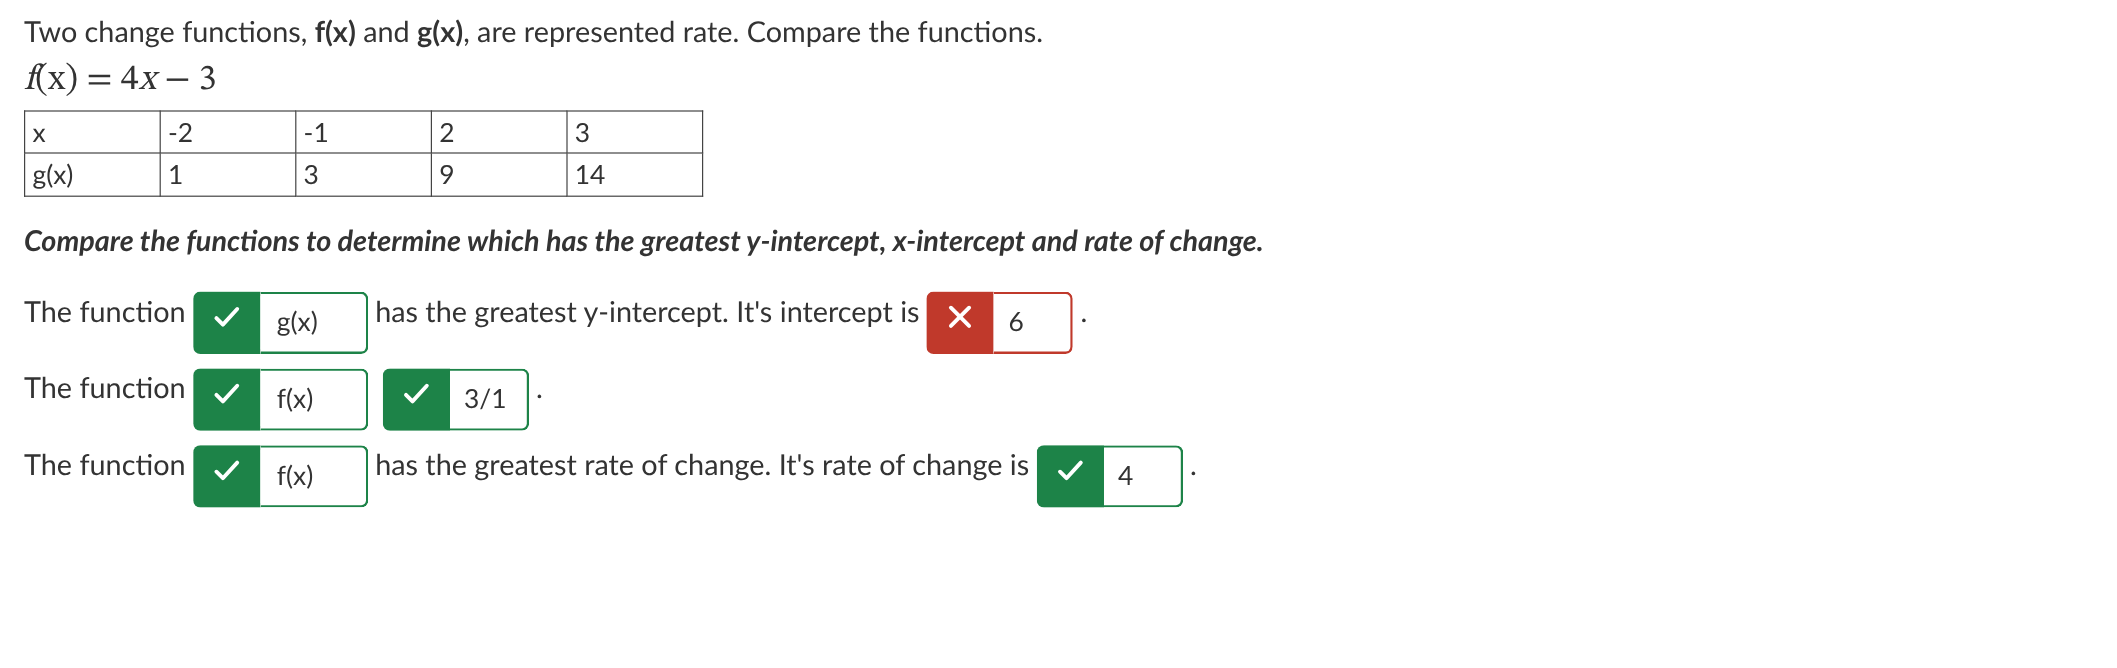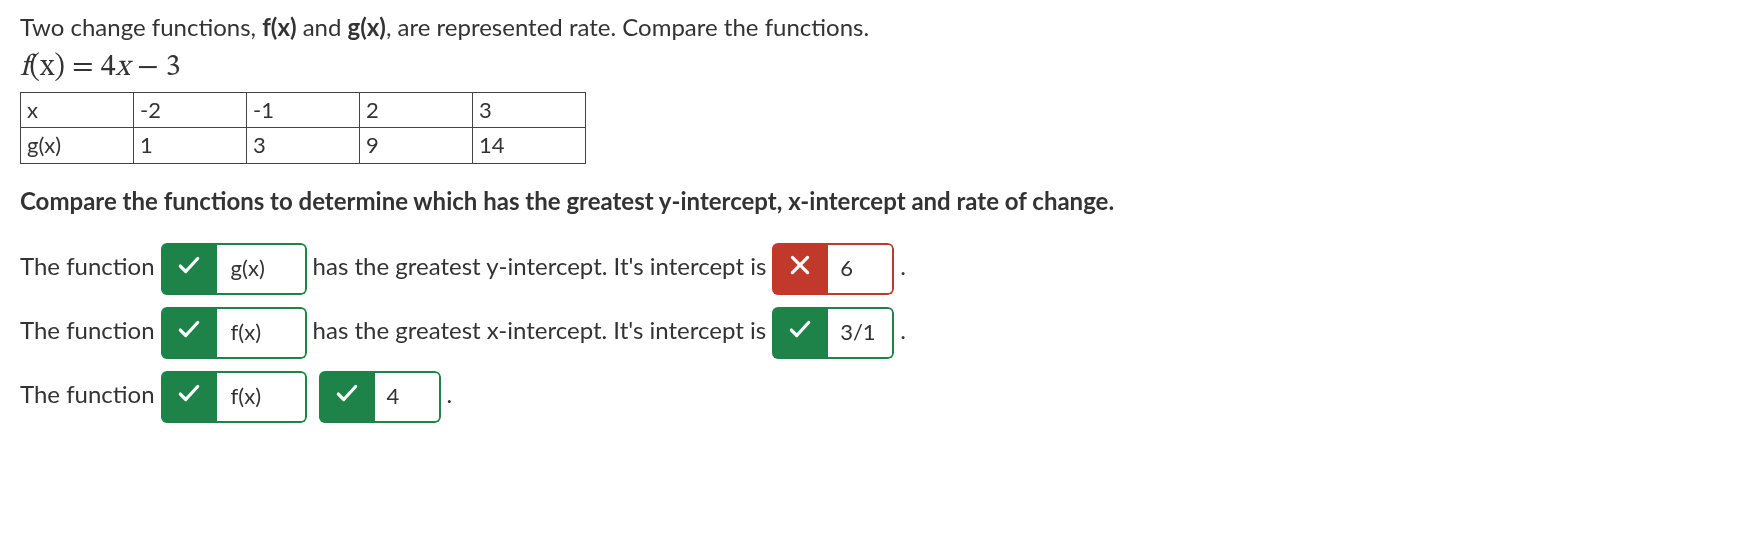--- a/index.html
+++ b/index.html
@@ -28,24 +28,25 @@
   table.data-table td {
     border: 1px solid #444;
     padding: 2px 6px;
     width: 100px;
     height: 30px;
     text-align: left;
   }
   .question-bold {
     font-weight: 700;
     margin: 15px 0 25px 0;
+    font-style: italic;
   }
   .answer-row {
     display: flex;
-    align-items: center;
+    align-items: flex-start;
     margin-bottom: 12px;
     flex-wrap: nowrap;
   }
   .answer-row .text {
     padding-bottom: 6px;
     white-space: nowrap;
   }
   .answer-box {
     display: flex;
     align-items: stretch;
@@ -149,41 +150,41 @@
     <div class="answer-row">
       <span class="text">The function</span>
     <div class="answer-box correct ">
       <div class="status">
         <span><svg viewBox="0 0 24 24">
               <polyline points="4 13 9 18 20 6"></polyline>
             </svg></span>
       </div>
       <div class="value">f(x)</div>
     </div>
-      <span class="text">has the greatest x-intercept.   It's intercept is</span>
     <div class="answer-box correct narrow">
       <div class="status">
         <span><svg viewBox="0 0 24 24">
               <polyline points="4 13 9 18 20 6"></polyline>
             </svg></span>
       </div>
       <div class="value">3/1</div>
     </div>
       <span class="period">.</span>
     </div>
     <div class="answer-row">
       <span class="text">The function</span>
     <div class="answer-box correct ">
       <div class="status">
         <span><svg viewBox="0 0 24 24">
               <polyline points="4 13 9 18 20 6"></polyline>
             </svg></span>
       </div>
       <div class="value">f(x)</div>
     </div>
+      <span class="text">has the greatest rate of change.  It's rate of change is</span>
     <div class="answer-box correct narrow">
       <div class="status">
         <span><svg viewBox="0 0 24 24">
               <polyline points="4 13 9 18 20 6"></polyline>
             </svg></span>
       </div>
       <div class="value">4</div>
     </div>
       <span class="period">.</span>
     </div>

